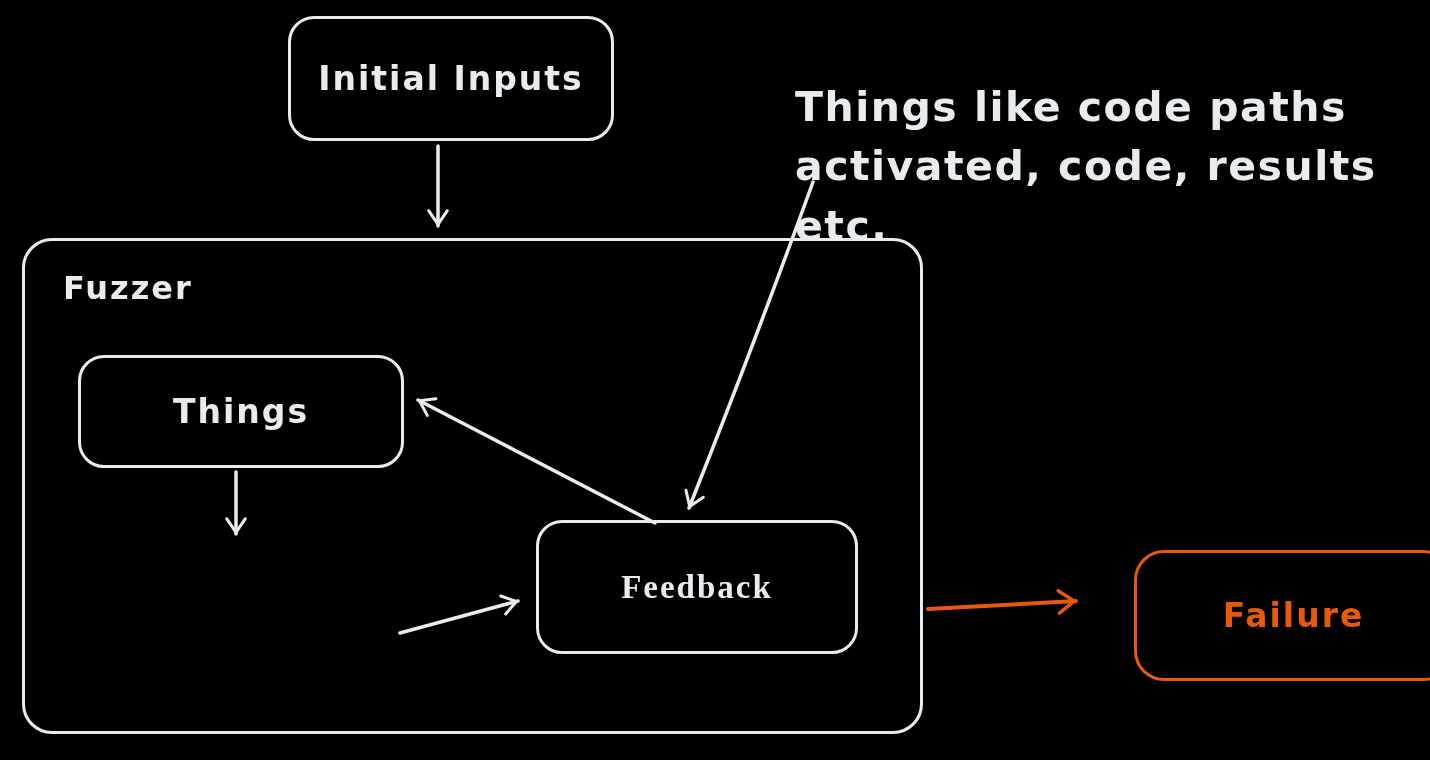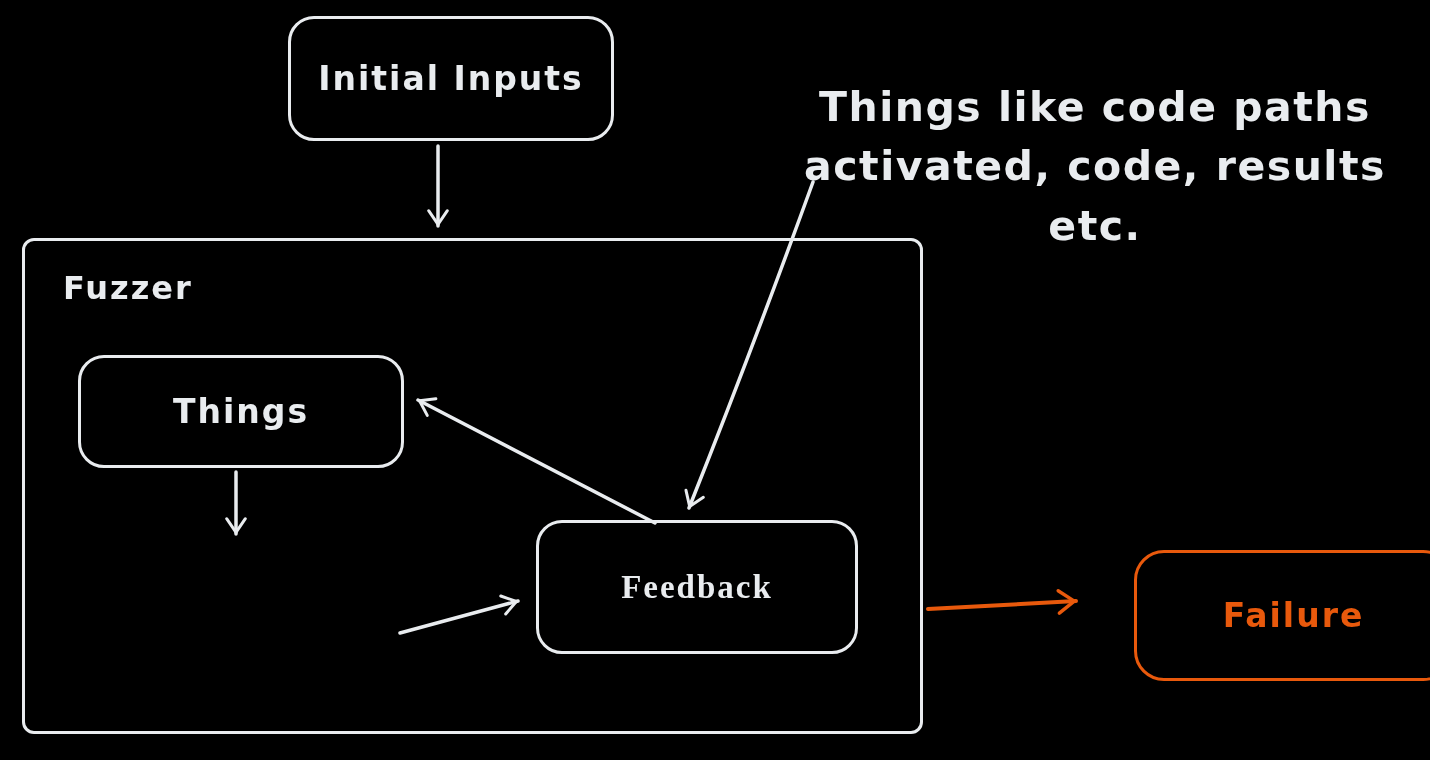--- a/index.html
+++ b/index.html
@@ -15,21 +15,20 @@
     width: 1430px;
     height: 760px;
     overflow: hidden;
     font-family: "DejaVu Sans", sans-serif;
   }
   .canvas {
     position: relative;
     width: 1430px;
     height: 668px;
     background: var(--bg);
-    text-align: center;
   }
   .arrows {
     position: absolute;
     inset: 0;
     width: 1430px;
     height: 760px;
     pointer-events: none;
   }
   .node {
     position: absolute;
@@ -53,21 +52,21 @@
     border-color: var(--accent);
     color: var(--accent);
     border-radius: 30px;
     margin-left: 44px;
   }
   .container-fuzzer {
     position: absolute;
     left: 22px; top: 238px;
     width: 901px; height: 496px;
     border: 3.5px solid var(--stroke);
-    border-radius: 12px;
+    border-radius: 30px;
     background: transparent;
   }
   .container-label {
     position: absolute;
     left: 38px; top: 28px;
     color: var(--stroke);
     font-weight: bold;
     font-size: 32px;
     letter-spacing: 2px;
   }

